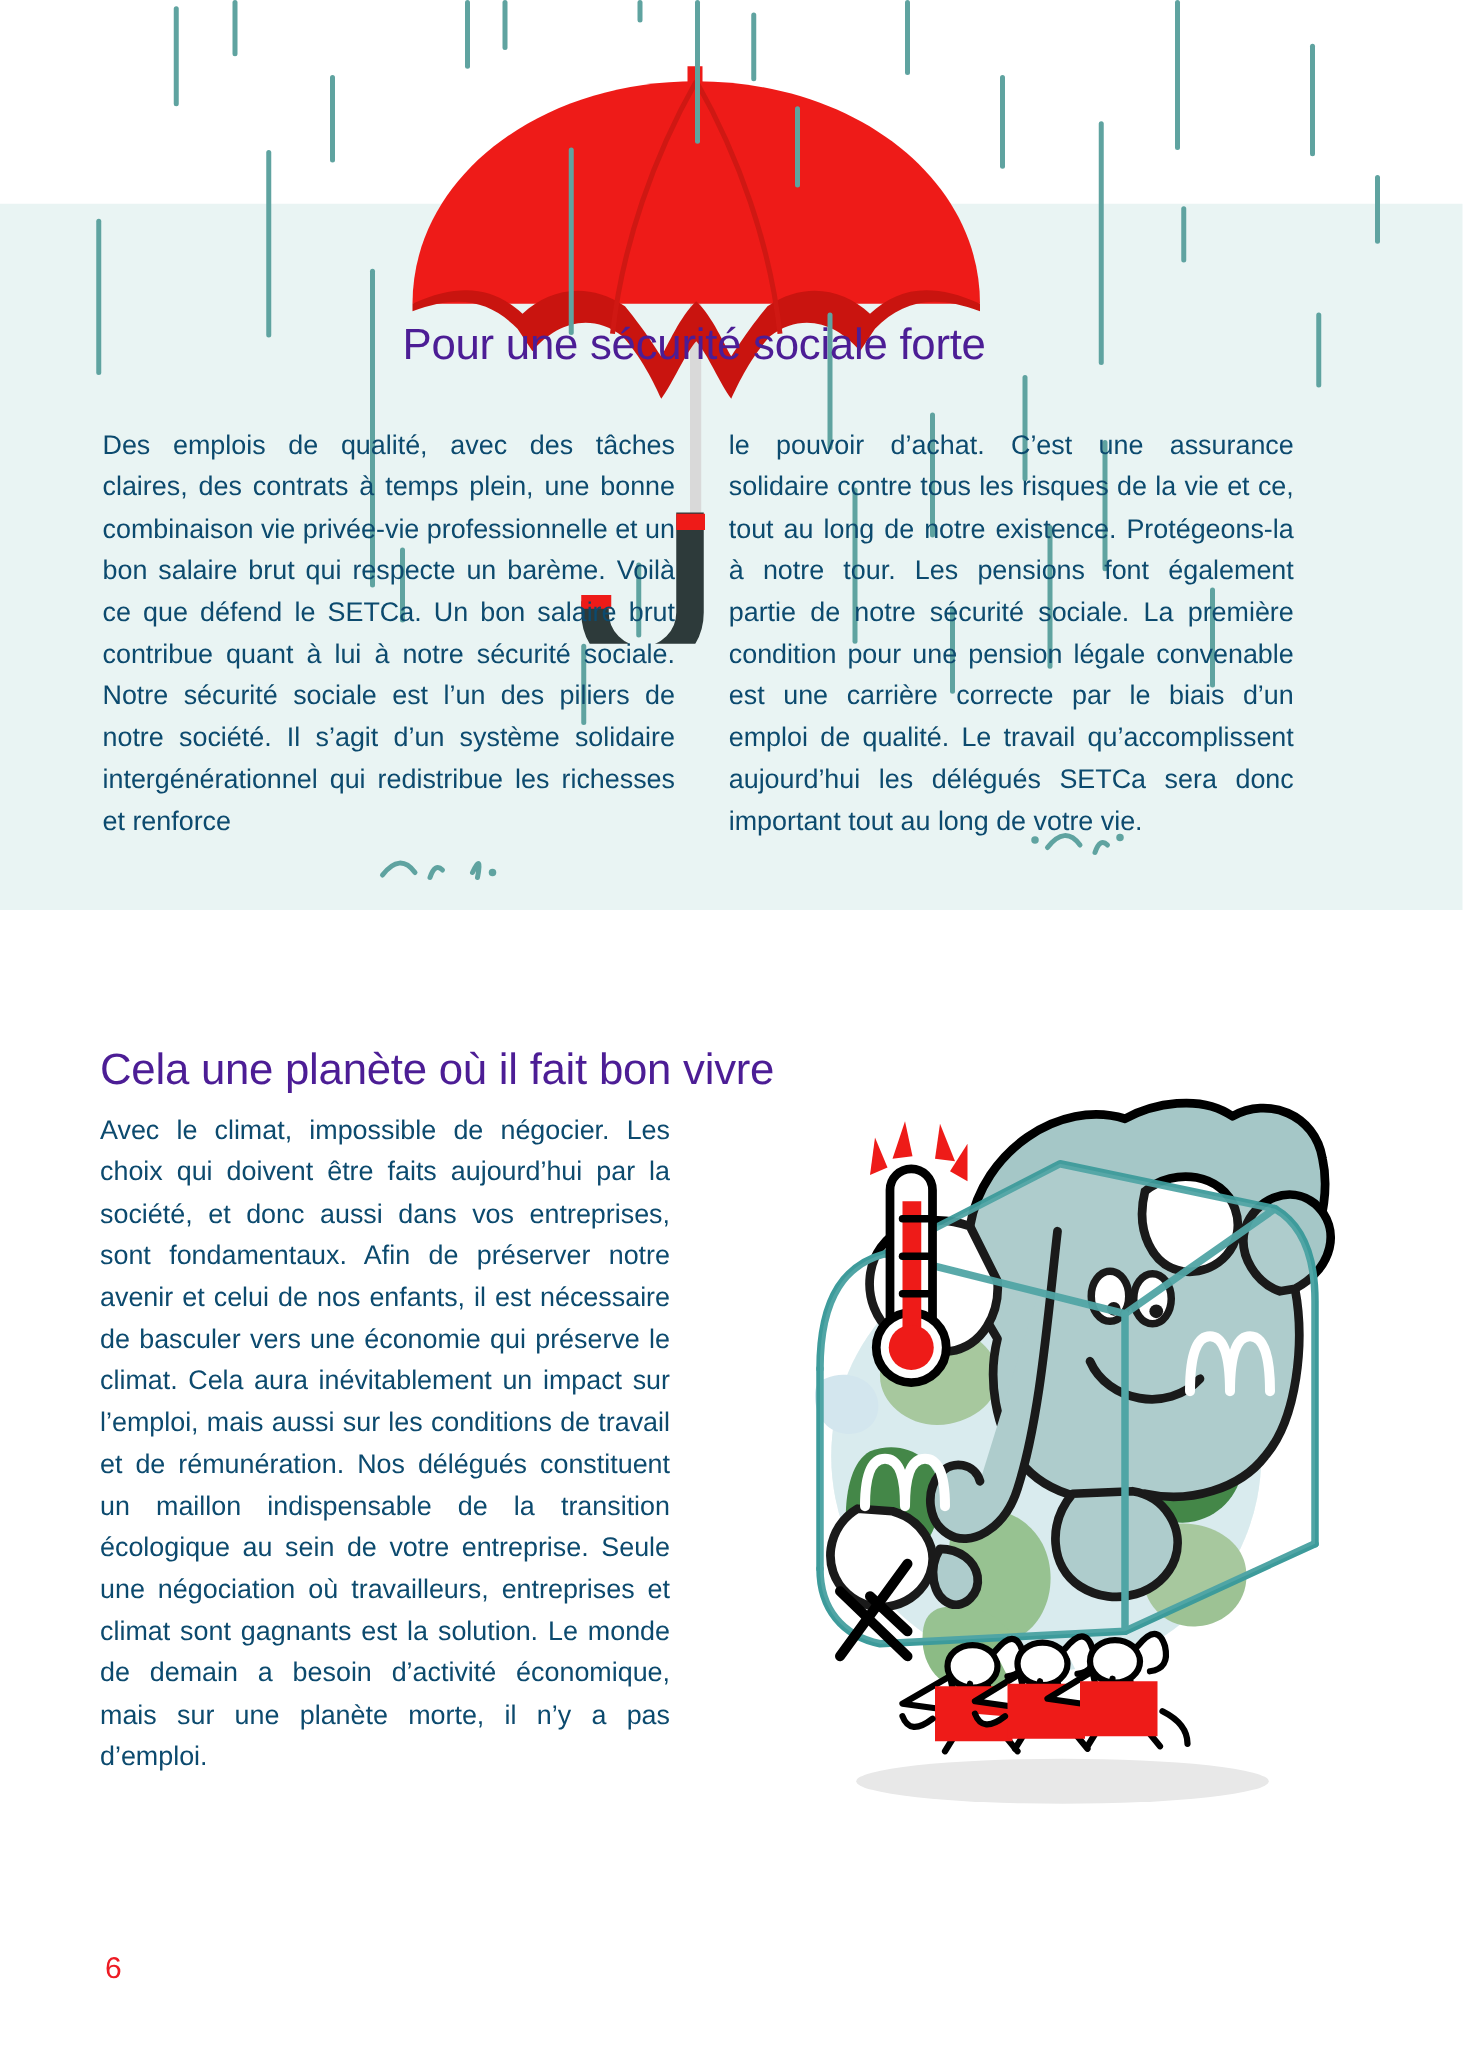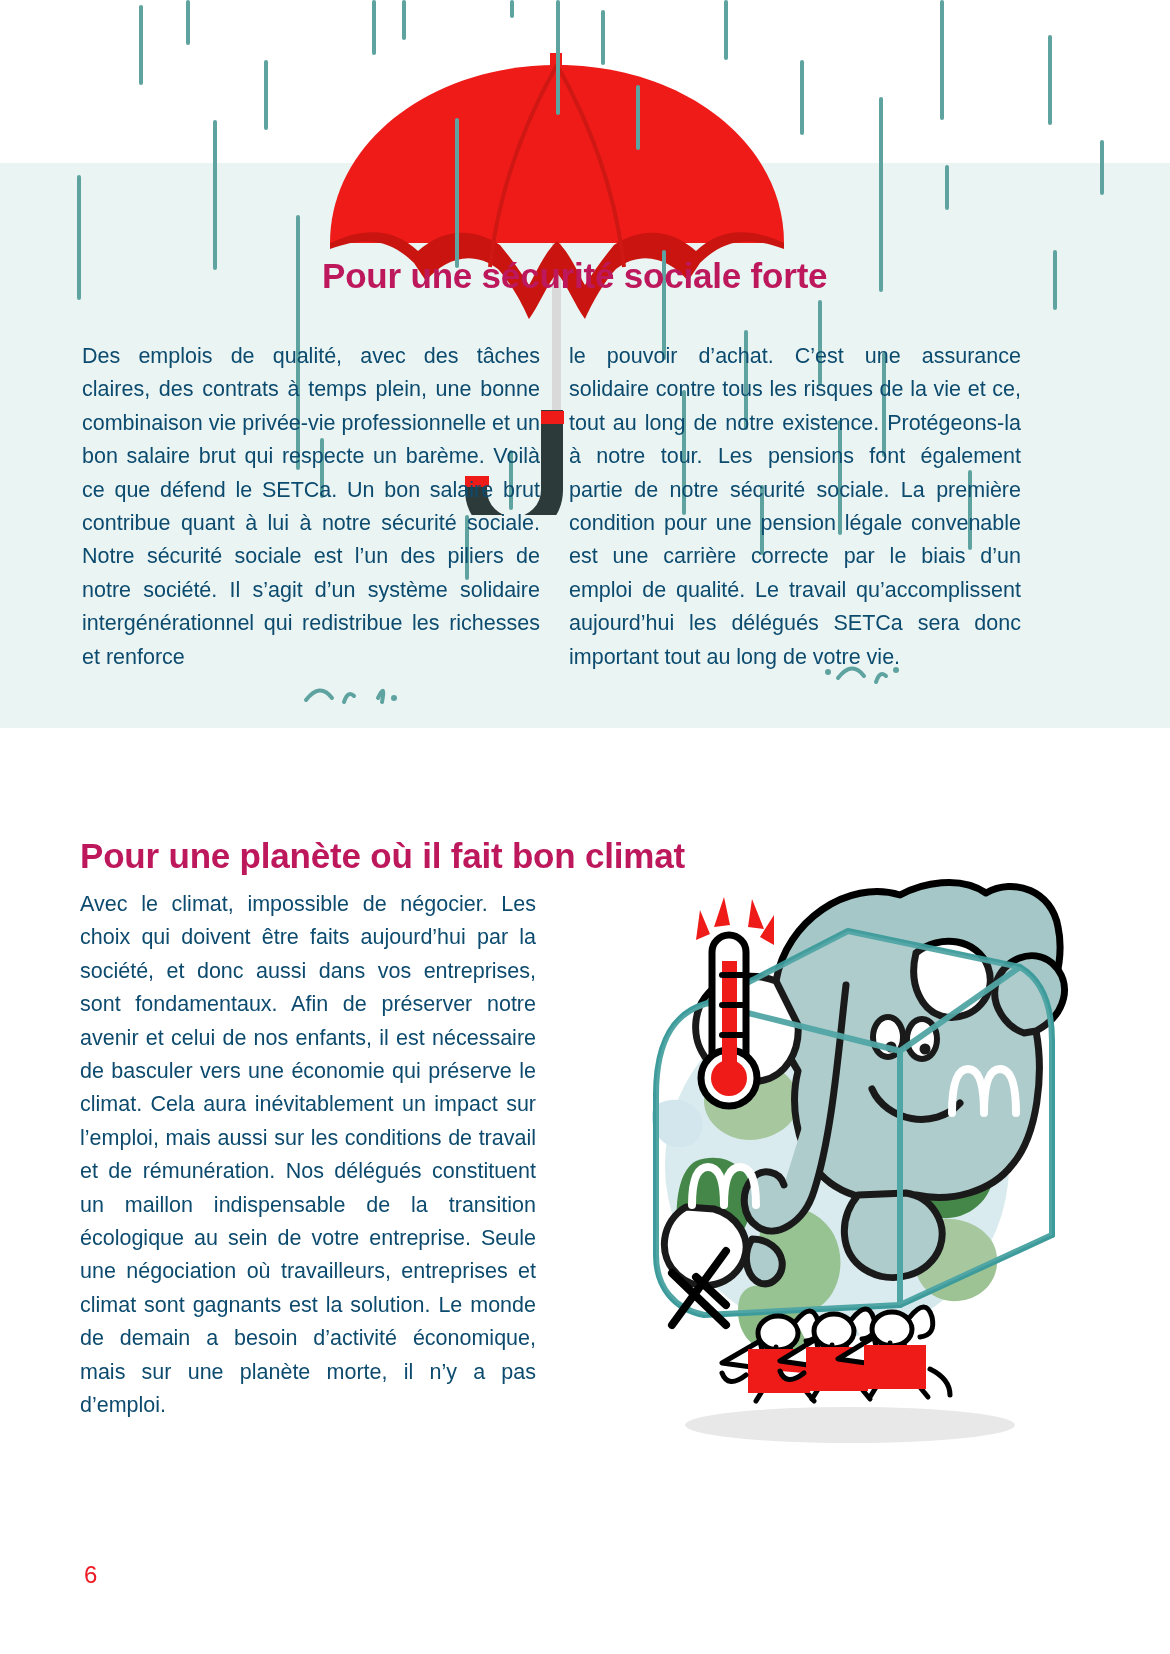--- a/index.html
+++ b/index.html
@@ -45,22 +45,22 @@
     position: absolute;
     left: 318px;
     top: 35px;
     width: 480px;
     height: 480px;
   }
 
   
   .red-heading {
     position: absolute;
-    color: #be185d;
-    font-weight: bold;
+    color: #4c1d95;
+    font-weight: normal;
     letter-spacing: -0.2px;
     white-space: nowrap;
   }
   #heading-social {
     left: 322px;
     top: 255px;
     font-size: 35px;
     line-height: 42px;
   }
   #heading-planet {
@@ -72,21 +72,21 @@
 
   
   .bodycol {
     position: absolute;
     color: #0c4a6e;
     font-size: 21.5px;
     line-height: 33.4px;
     text-align: justify;
   }
   #col-social-left  { left: 82px;  top: 340px; width: 458px; }
-  #col-social-right { left: 569px; top: 340px; width: 452px; }
+  #col-social-right { left: 583px; top: 340px; width: 452px; }
   #col-planet       { left: 80px;  top: 888px; width: 456px; }
   .bodycol p { margin: 0; }
 
   
   #section-planet {
     position: absolute;
     left: 0; top: 735px;
     width: 1170px;
     height: 919px;
     background: #ffffff;
@@ -208,21 +208,21 @@
   <div id="col-social-left" class="bodycol">
     <p>Des emplois de qualité, avec des tâches claires, des contrats à temps plein, une bonne combinaison vie privée-vie professionnelle et un bon salaire brut qui respecte un barème. Voilà ce que défend le SETCa. Un bon salaire brut contribue quant à lui à notre sécurité sociale. Notre sécurité sociale est l’un des piliers de notre société. Il s’agit d’un système solidaire intergénérationnel qui redistribue les richesses et renforce</p>
   </div>
   <div id="col-social-right" class="bodycol">
     <p>le pouvoir d’achat. C’est une assurance solidaire contre tous les risques de la vie et ce, tout au long de notre existence. Protégeons-la à notre tour. Les pensions font également partie de notre sécurité sociale. La première condition pour une pension légale convenable est une carrière correcte par le biais d’un emploi de qualité. Le travail qu’accomplissent aujourd’hui les délégués SETCa sera donc important tout au long de votre vie.</p>
   </div>
 </div>
 
 <div id="section-planet"></div>
 
-<div id="heading-planet" class="red-heading">Pour une planète où il fait bon climat</div>
+<div id="heading-planet" class="red-heading">Cela une planète où il fait bon vivre</div>
 
 <div id="col-planet" class="bodycol">
   <p>Avec le climat, impossible de négocier. Les choix qui doivent être faits aujourd’hui par la société, et donc aussi dans vos entreprises, sont fondamentaux. Afin de préserver notre avenir et celui de nos enfants, il est nécessaire de basculer vers une économie qui préserve le climat. Cela aura inévitablement un impact sur l’emploi, mais aussi sur les conditions de travail et de rémunération. Nos délégués constituent un maillon indispensable de la transition écologique au sein de votre entreprise. Seule une négociation où travailleurs, entreprises et climat sont gagnants est la solution. Le monde de demain a besoin d’activité économique, mais sur une planète morte, il n’y a pas d’emploi.</p>
 </div>
 
 <svg id="illus-planet" style="position:absolute;left:600px;top:835px;width:470px;height:620px" viewBox="0 0 470 620">
 
   <ellipse cx="250" cy="590" rx="165" ry="18" fill="#e8e8e8"></ellipse>
 
   <g>

